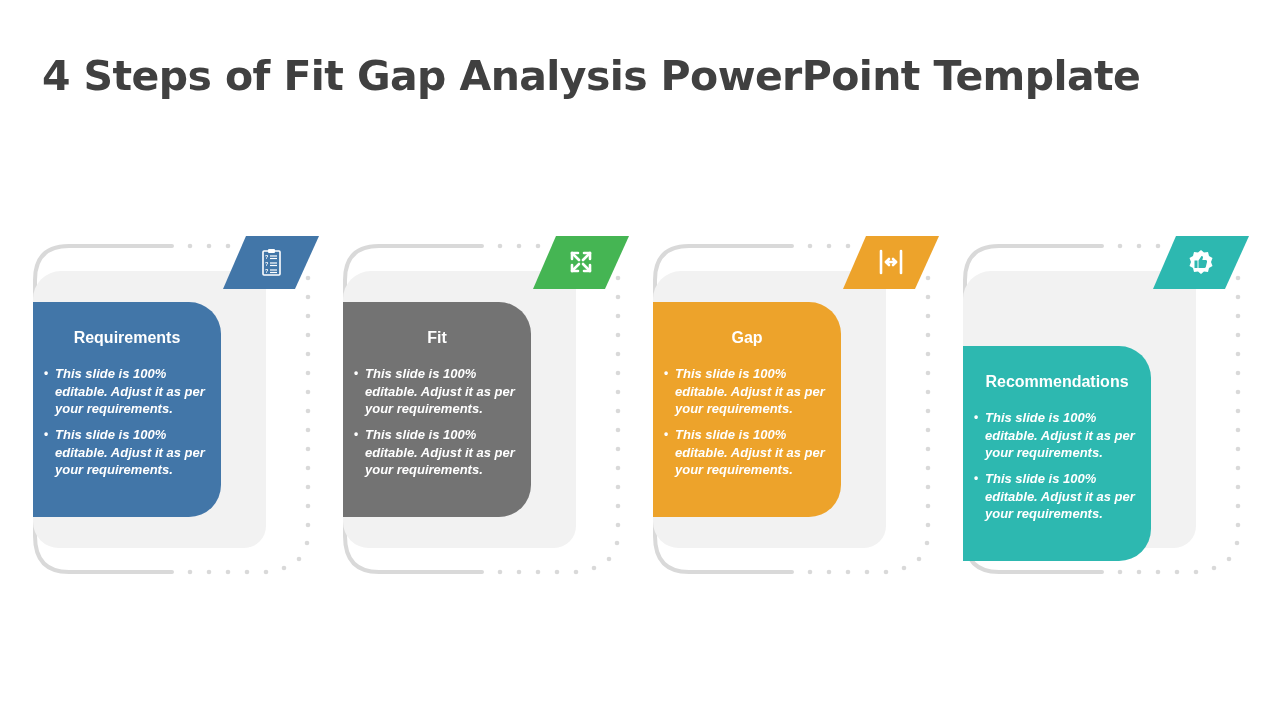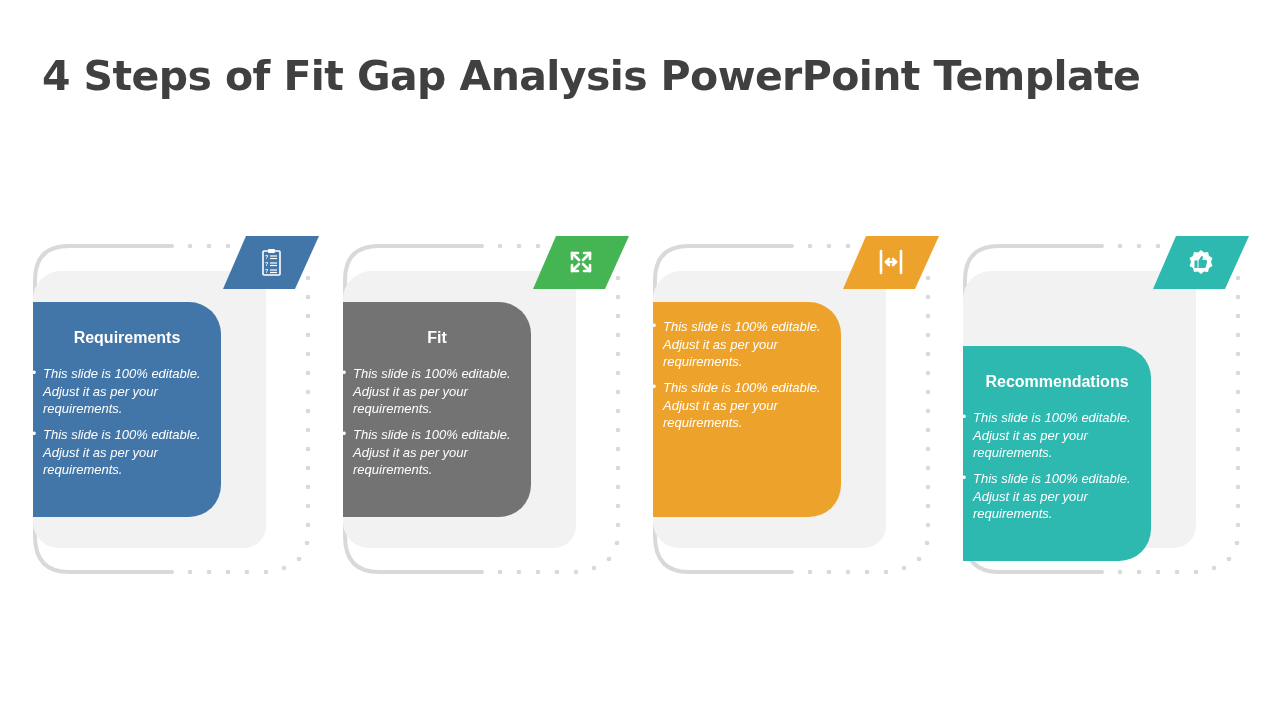--- a/index.html
+++ b/index.html
@@ -19,21 +19,21 @@
     background: #f2f2f2; border-radius: 28px 0 22px 26px;
   }
   .color-box {
     position: absolute; left: 22px; top: 72px; width: 188px; height: 215px;
     border-radius: 0 32px 32px 0; color: #ffffff;
   }
   .box-title {
     text-align: center; font-weight: bold; font-size: 16px; margin-top: 27px; height: 20px;
     font-family: "Liberation Sans", sans-serif;
   }
-  .bullets { list-style: none; margin: 16px 0 0 0; padding: 0 10px 0 10px; }
+  .bullets { list-style: none; margin: 16px 0 0 0; padding: 0 10px 0 22px; font-weight: bold; }
   .bullets li {
     position: relative; font-style: italic; font-size: 13px; line-height: 17.5px; margin-bottom: 8.5px;
     font-family: "Liberation Sans", sans-serif;
   }
   .bullets li::before {
     content: "\2022"; position: absolute; left: -11px; top: 0; font-style: normal; font-size: 12px;
   }
   .tab {
     position: absolute; left: 190px; top: 6px; width: 96px; height: 53px;
   }
@@ -190,20 +190,21 @@
         <circle cx="273" cy="338" r="2.3"></circle>
       <circle cx="179" cy="342" r="2.3"></circle>
         <circle cx="198" cy="342" r="2.3"></circle>
         <circle cx="217" cy="342" r="2.3"></circle>
         <circle cx="236" cy="342" r="2.3"></circle>
         <circle cx="255" cy="342" r="2.3"></circle>
     </g>
   </svg>
   <div class="inner-bg"></div>
   <div class="color-box" style="background:#eda32b;">
+    <div class="box-title">Gap</div>
     <ul class="bullets">
       <li>This slide is 100%  editable. Adjust it as per your requirements.</li>
       <li>This slide is 100%  editable. Adjust it as per your requirements.</li>
     </ul>
   </div>
   <div class="tab" style="left:212px;">
     <svg width="96" height="53" viewBox="0 0 96 53">
         <polygon points="23,0 96,0 72,53 0,53" fill="#eda32b"></polygon>
       </svg>
     <svg class="icon" viewBox="0 0 30 30">

